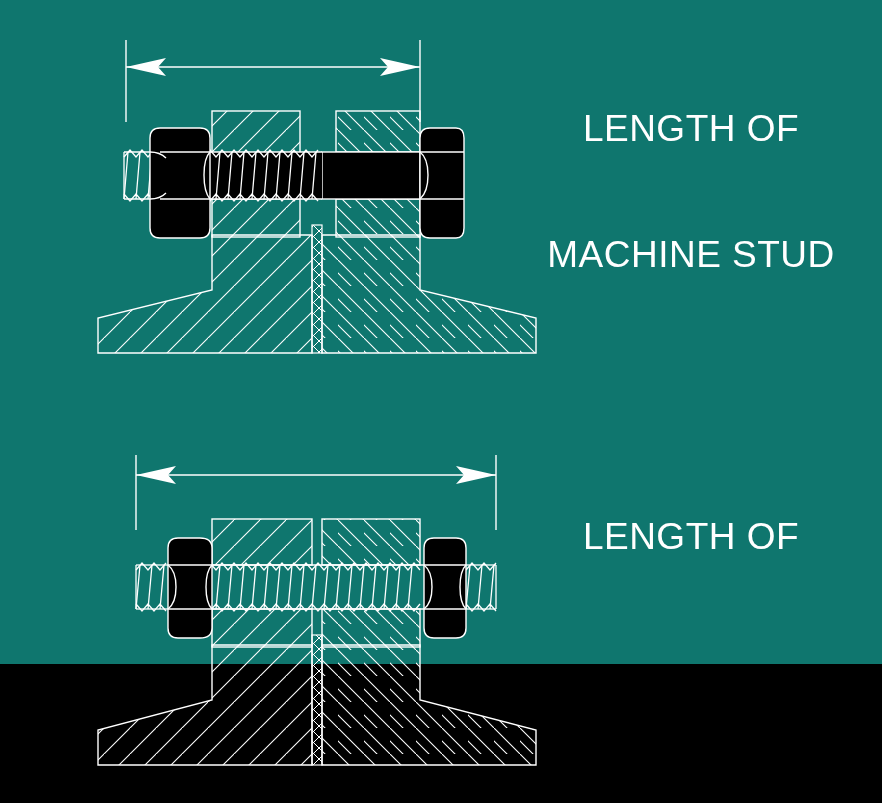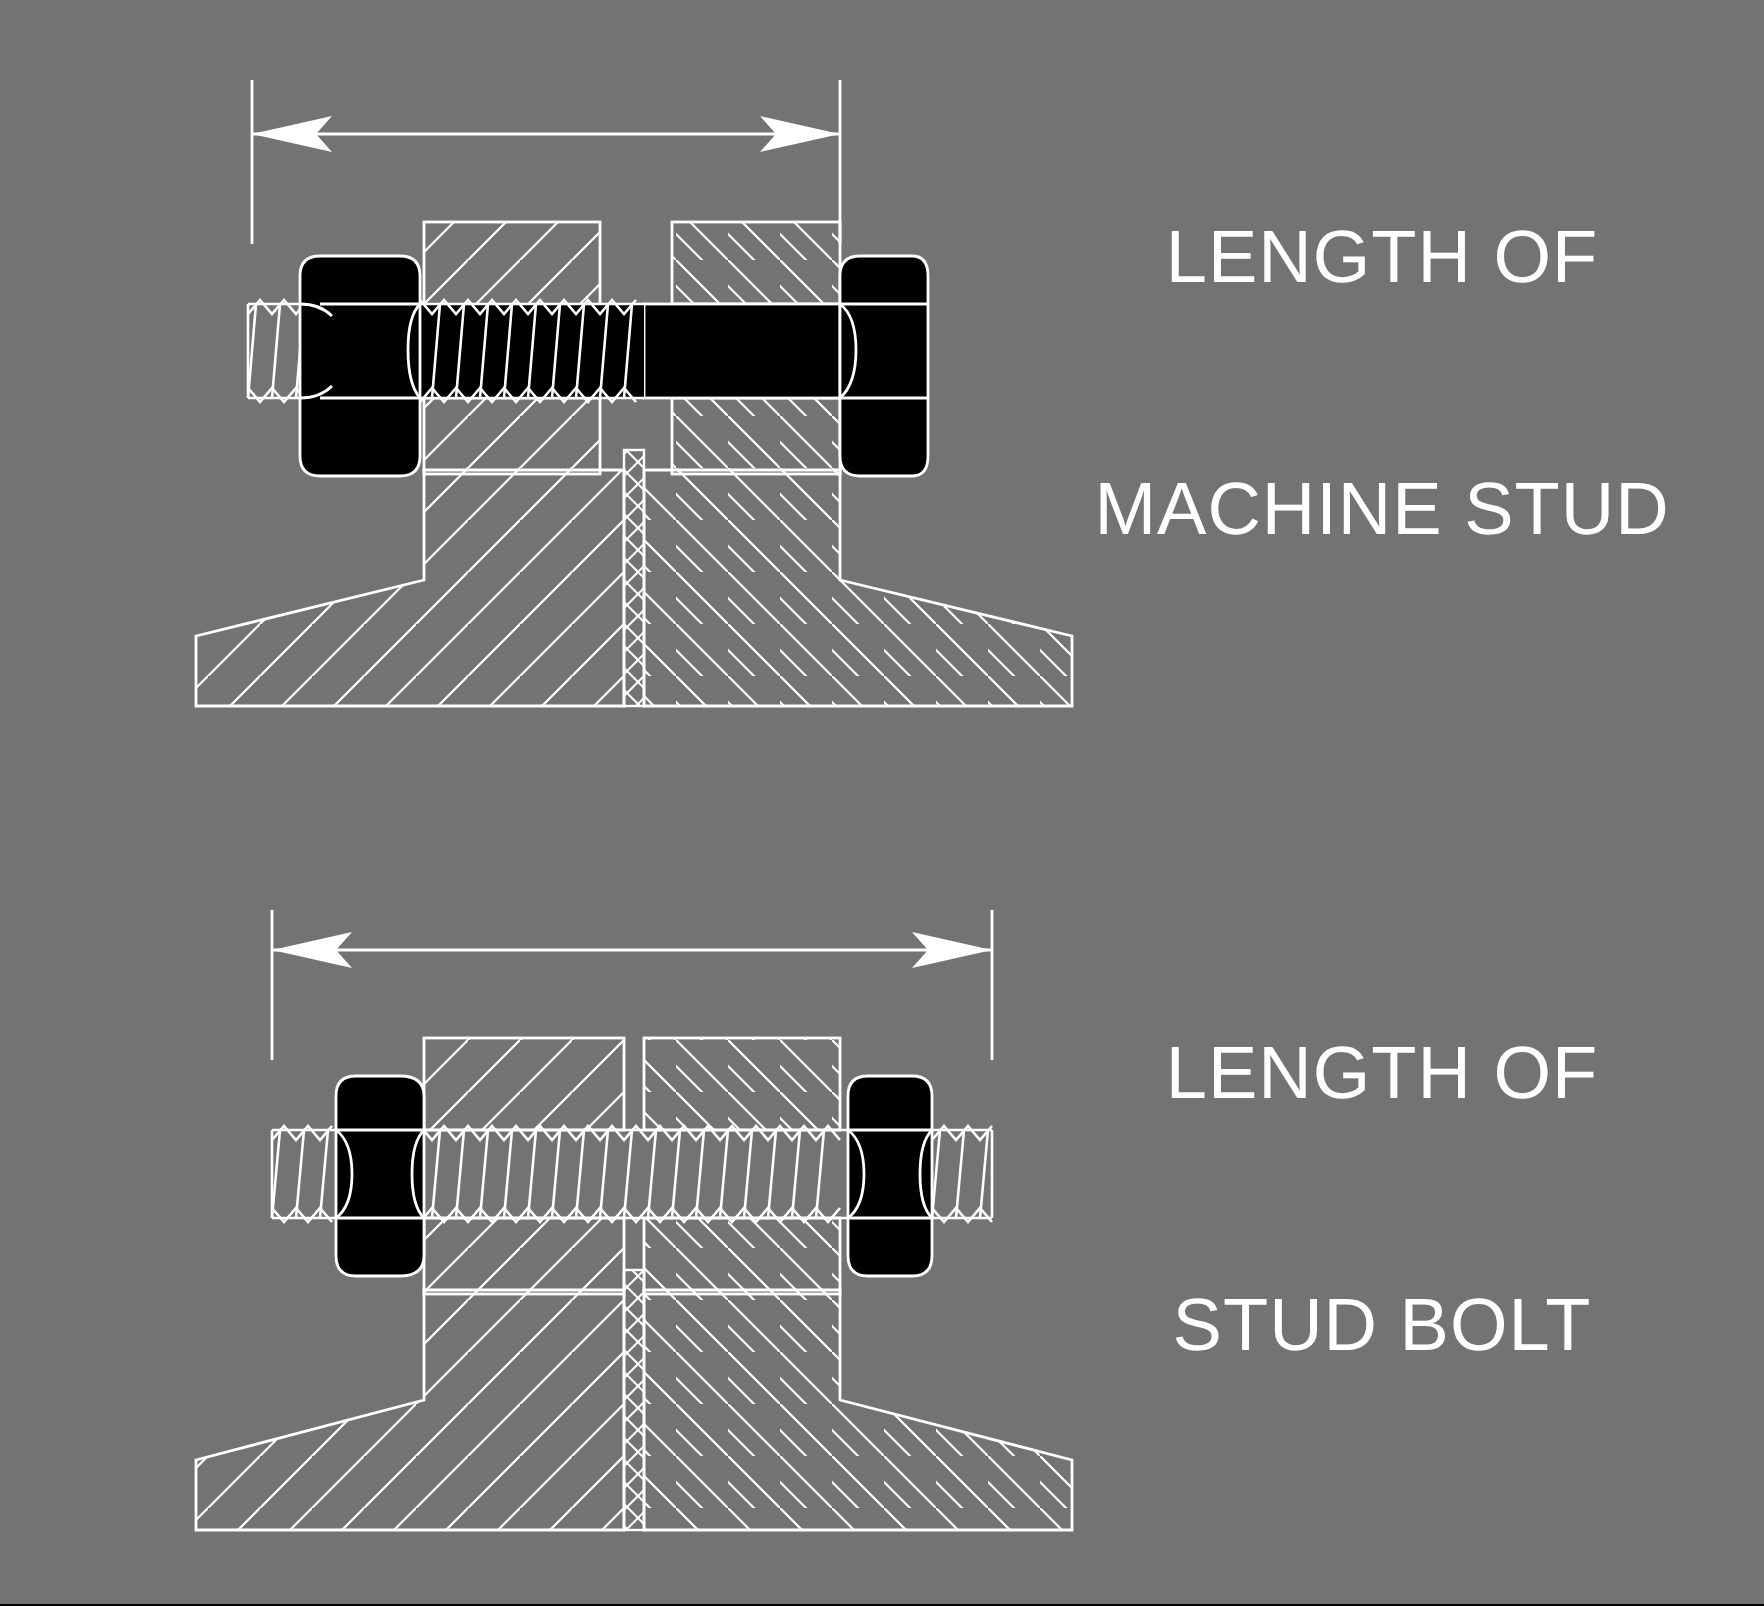--- a/index.html
+++ b/index.html
@@ -1,18 +1,18 @@
 <!DOCTYPE html>
 <html><head>
 <meta charset="utf-8">
 <style>
   html,body{margin:0;padding:0;background:#000;}
   body{width:882px;height:803px;overflow:hidden;
        font-family:"Liberation Sans",sans-serif;}
-  #stage{position:relative;width:882px;height:802px;background:#737373;}
+  #stage{position:relative;width:882px;height:664px;background:#0f766e;}
   svg{position:absolute;left:0;top:0;display:block;}
   .lbl{position:absolute;color:#fff;font-size:37px;line-height:42px;
        letter-spacing:.5px;text-align:center;white-space:pre;}
   #label-machine-bolt{left:505px;top:24px;width:372px;}
   #label-stud-bolt{left:505px;top:432px;width:372px;}
   .lbl span{display:block;}
 </style>
 </head>
 <body>
 
@@ -193,16 +193,15 @@
     </g>
   </svg>
 
   <div class="lbl" id="label-machine-bolt">
     <span>LENGTH OF</span>
     <span>MACHINE STUD</span>
   </div>
 
   <div class="lbl" id="label-stud-bolt">
     <span>LENGTH OF</span>
-    <span>STUD BOLT</span>
   </div>
 
 </div>
 
 </body></html>

